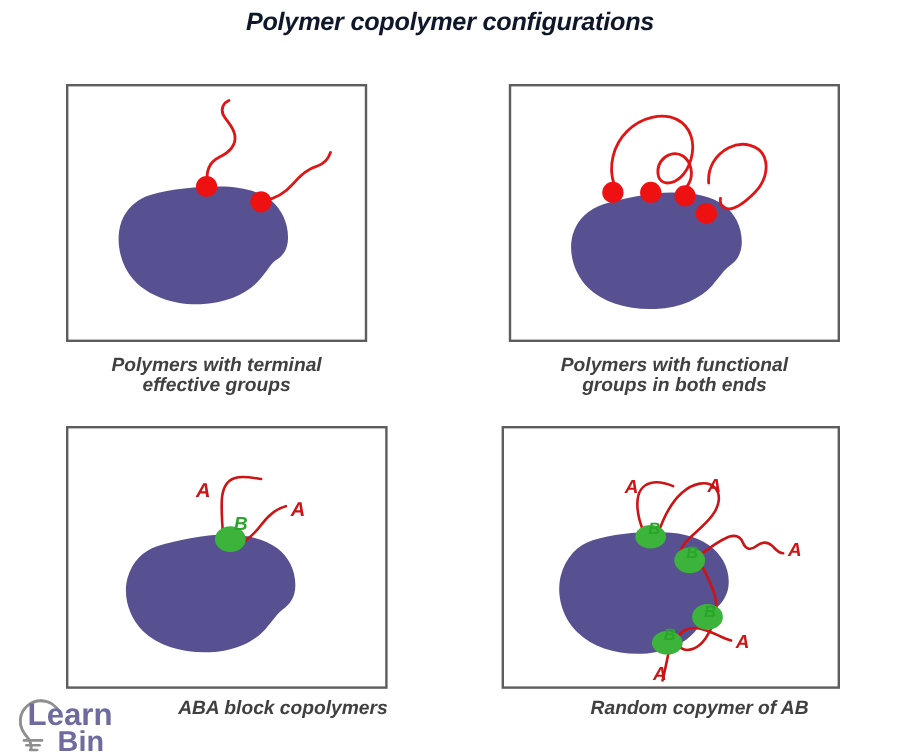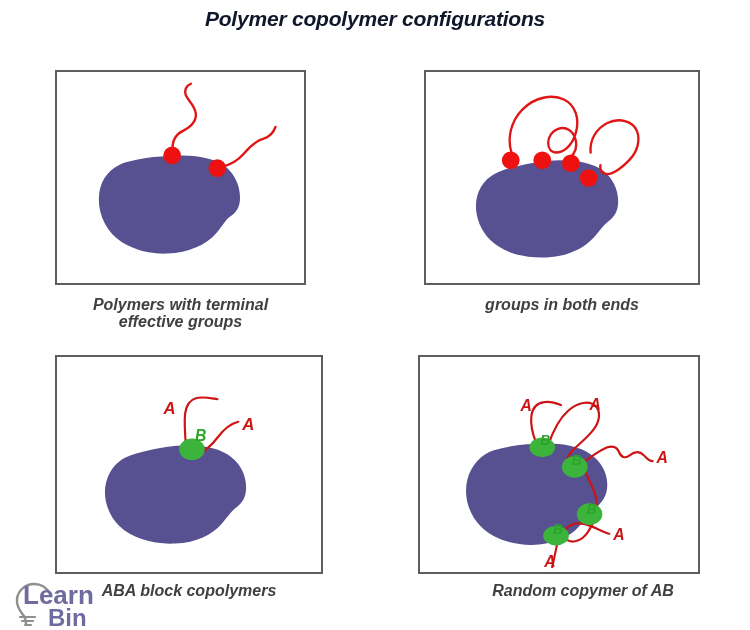--- a/index.html
+++ b/index.html
@@ -57,21 +57,21 @@
     position: absolute;
     text-align: center;
     font-style: italic;
     font-weight: bold;
     font-size: 16px;
     line-height: 17px;
     color: #404040;
   }
   #caption-1 { left: 55px;  top: 296px; width: 251px; }
   #caption-2 { left: 424px; top: 296px; width: 276px; }
-  #caption-3 { left: 55px;  top: 582px; width: 268px; }
+  #caption-3 { left: 55px;  top: 582px; width: 268px; text-align: right; }
   #caption-4 { left: 442px; top: 582px; width: 282px; }
   .caption .cap-line { display: block; }
 
   
   #brand-logo {
     position: absolute;
     left: 4px;
     top: 570px;
     width: 120px;
     height: 58px;
@@ -120,20 +120,21 @@
     <path fill="none" stroke="#e01515" stroke-width="2.4" stroke-linecap="round" d="M167,82 C166,70 172,58 184,52 C196,46 210,50 214,60 C218,70 214,82 206,90
              C198,98 190,104 184,104 C179,104 176,100 177,95"></path>
 
     <circle cx="86" cy="90" r="9" fill="#ee1111"></circle>
     <circle cx="118" cy="90" r="9" fill="#ee1111"></circle>
     <circle cx="147" cy="93" r="9" fill="#ee1111"></circle>
     <circle cx="165" cy="108" r="9" fill="#ee1111"></circle>
   </svg>
 </div>
 <div class="caption" id="caption-2">
+  <span class="cap-line">Polymers with functional</span>
   <span class="cap-line">groups in both ends</span>
 </div>
 
 <div class="panel" id="panel-3">
   <svg class="panel-svg" viewBox="0 0 268 219" preserveAspectRatio="none">
 
     <path fill="#575191" d="M75,100 C63,104 54,113 50,127 C46,142 51,160 63,172 C76,185 98,191 120,190
              C142,189 157,181 167,170 C173,163 177,157 181,154 C188,149 192,143 192,133
              C192,120 186,109 177,102 C167,94 151,90 133,90 C115,90 91,95 75,100 Z"></path>
 

